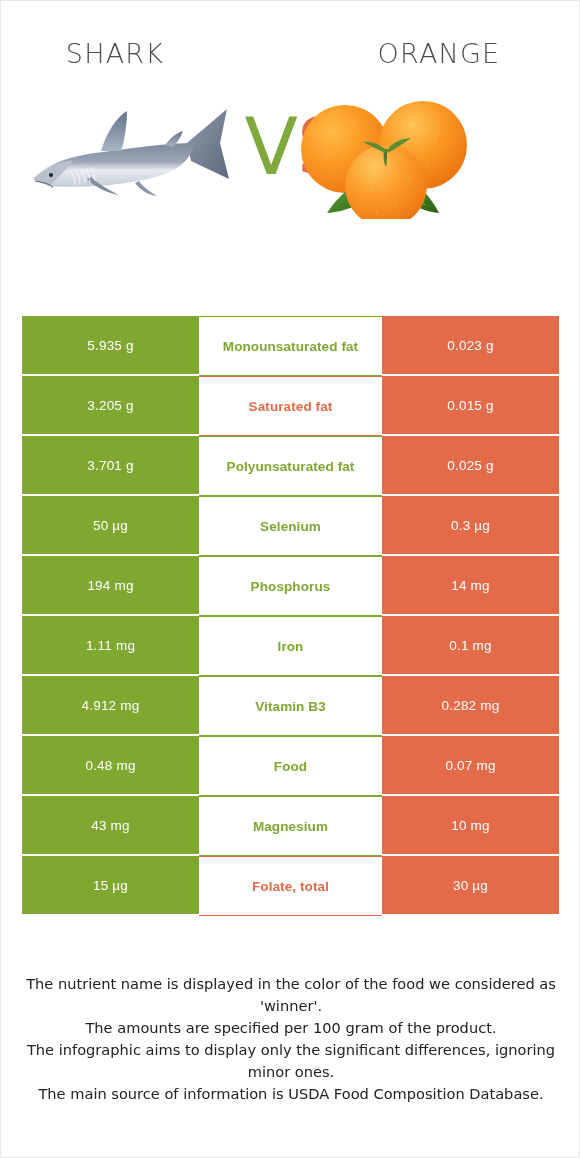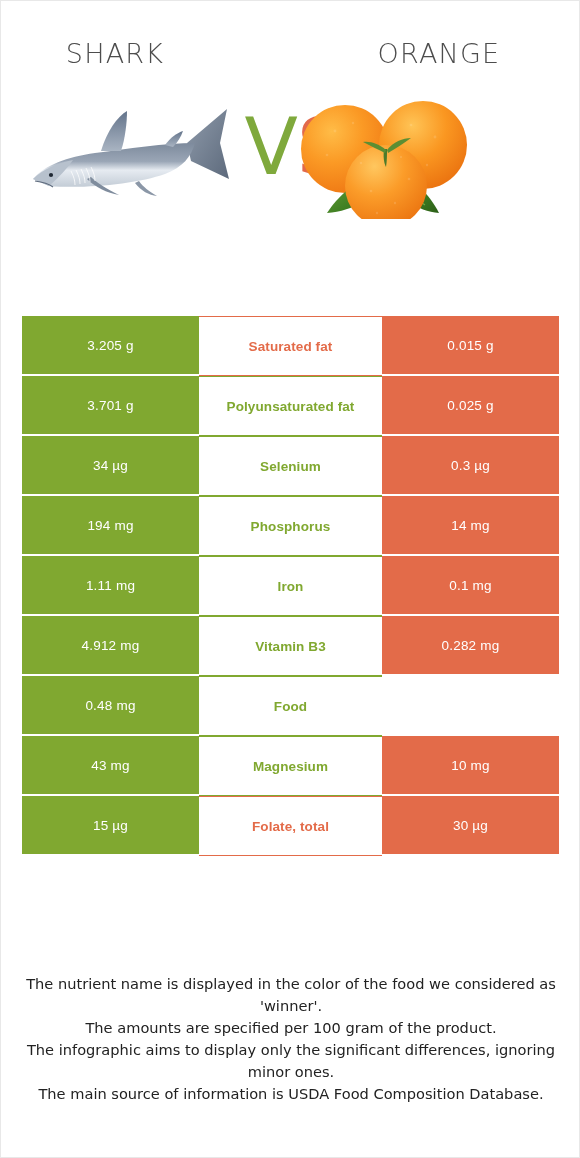--- a/index.html
+++ b/index.html
@@ -274,31 +274,36 @@
             <circle cx="112" cy="132" r="1.2"></circle>
           <circle cx="126" cy="108" r="1.3"></circle>
             <circle cx="94" cy="142" r="1.2"></circle>
         </g>
       </svg>
     </div>
   </div>
 
   <div class="table">
     <div class="row">
+      <div class="cell cell-left">5.935 g</div>
+      <div class="cell cell-mid win-green">Monounsaturated fat</div>
+      <div class="cell cell-right">0.023 g</div>
+    </div>
+    <div class="row">
       <div class="cell cell-left">3.205 g</div>
       <div class="cell cell-mid win-red">Saturated fat</div>
       <div class="cell cell-right">0.015 g</div>
     </div>
     <div class="row">
       <div class="cell cell-left">3.701 g</div>
       <div class="cell cell-mid win-green">Polyunsaturated fat</div>
       <div class="cell cell-right">0.025 g</div>
     </div>
     <div class="row">
-      <div class="cell cell-left">34 µg</div>
+      <div class="cell cell-left">50 µg</div>
       <div class="cell cell-mid win-green">Selenium</div>
       <div class="cell cell-right">0.3 µg</div>
     </div>
     <div class="row">
       <div class="cell cell-left">194 mg</div>
       <div class="cell cell-mid win-green">Phosphorus</div>
       <div class="cell cell-right">14 mg</div>
     </div>
     <div class="row">
       <div class="cell cell-left">1.11 mg</div>
@@ -306,20 +311,21 @@
       <div class="cell cell-right">0.1 mg</div>
     </div>
     <div class="row">
       <div class="cell cell-left">4.912 mg</div>
       <div class="cell cell-mid win-green">Vitamin B3</div>
       <div class="cell cell-right">0.282 mg</div>
     </div>
     <div class="row">
       <div class="cell cell-left">0.48 mg</div>
       <div class="cell cell-mid win-green">Food</div>
+      <div class="cell cell-right">0.07 mg</div>
     </div>
     <div class="row">
       <div class="cell cell-left">43 mg</div>
       <div class="cell cell-mid win-green">Magnesium</div>
       <div class="cell cell-right">10 mg</div>
     </div>
     <div class="row">
       <div class="cell cell-left">15 µg</div>
       <div class="cell cell-mid win-red">Folate, total</div>
       <div class="cell cell-right">30 µg</div>

